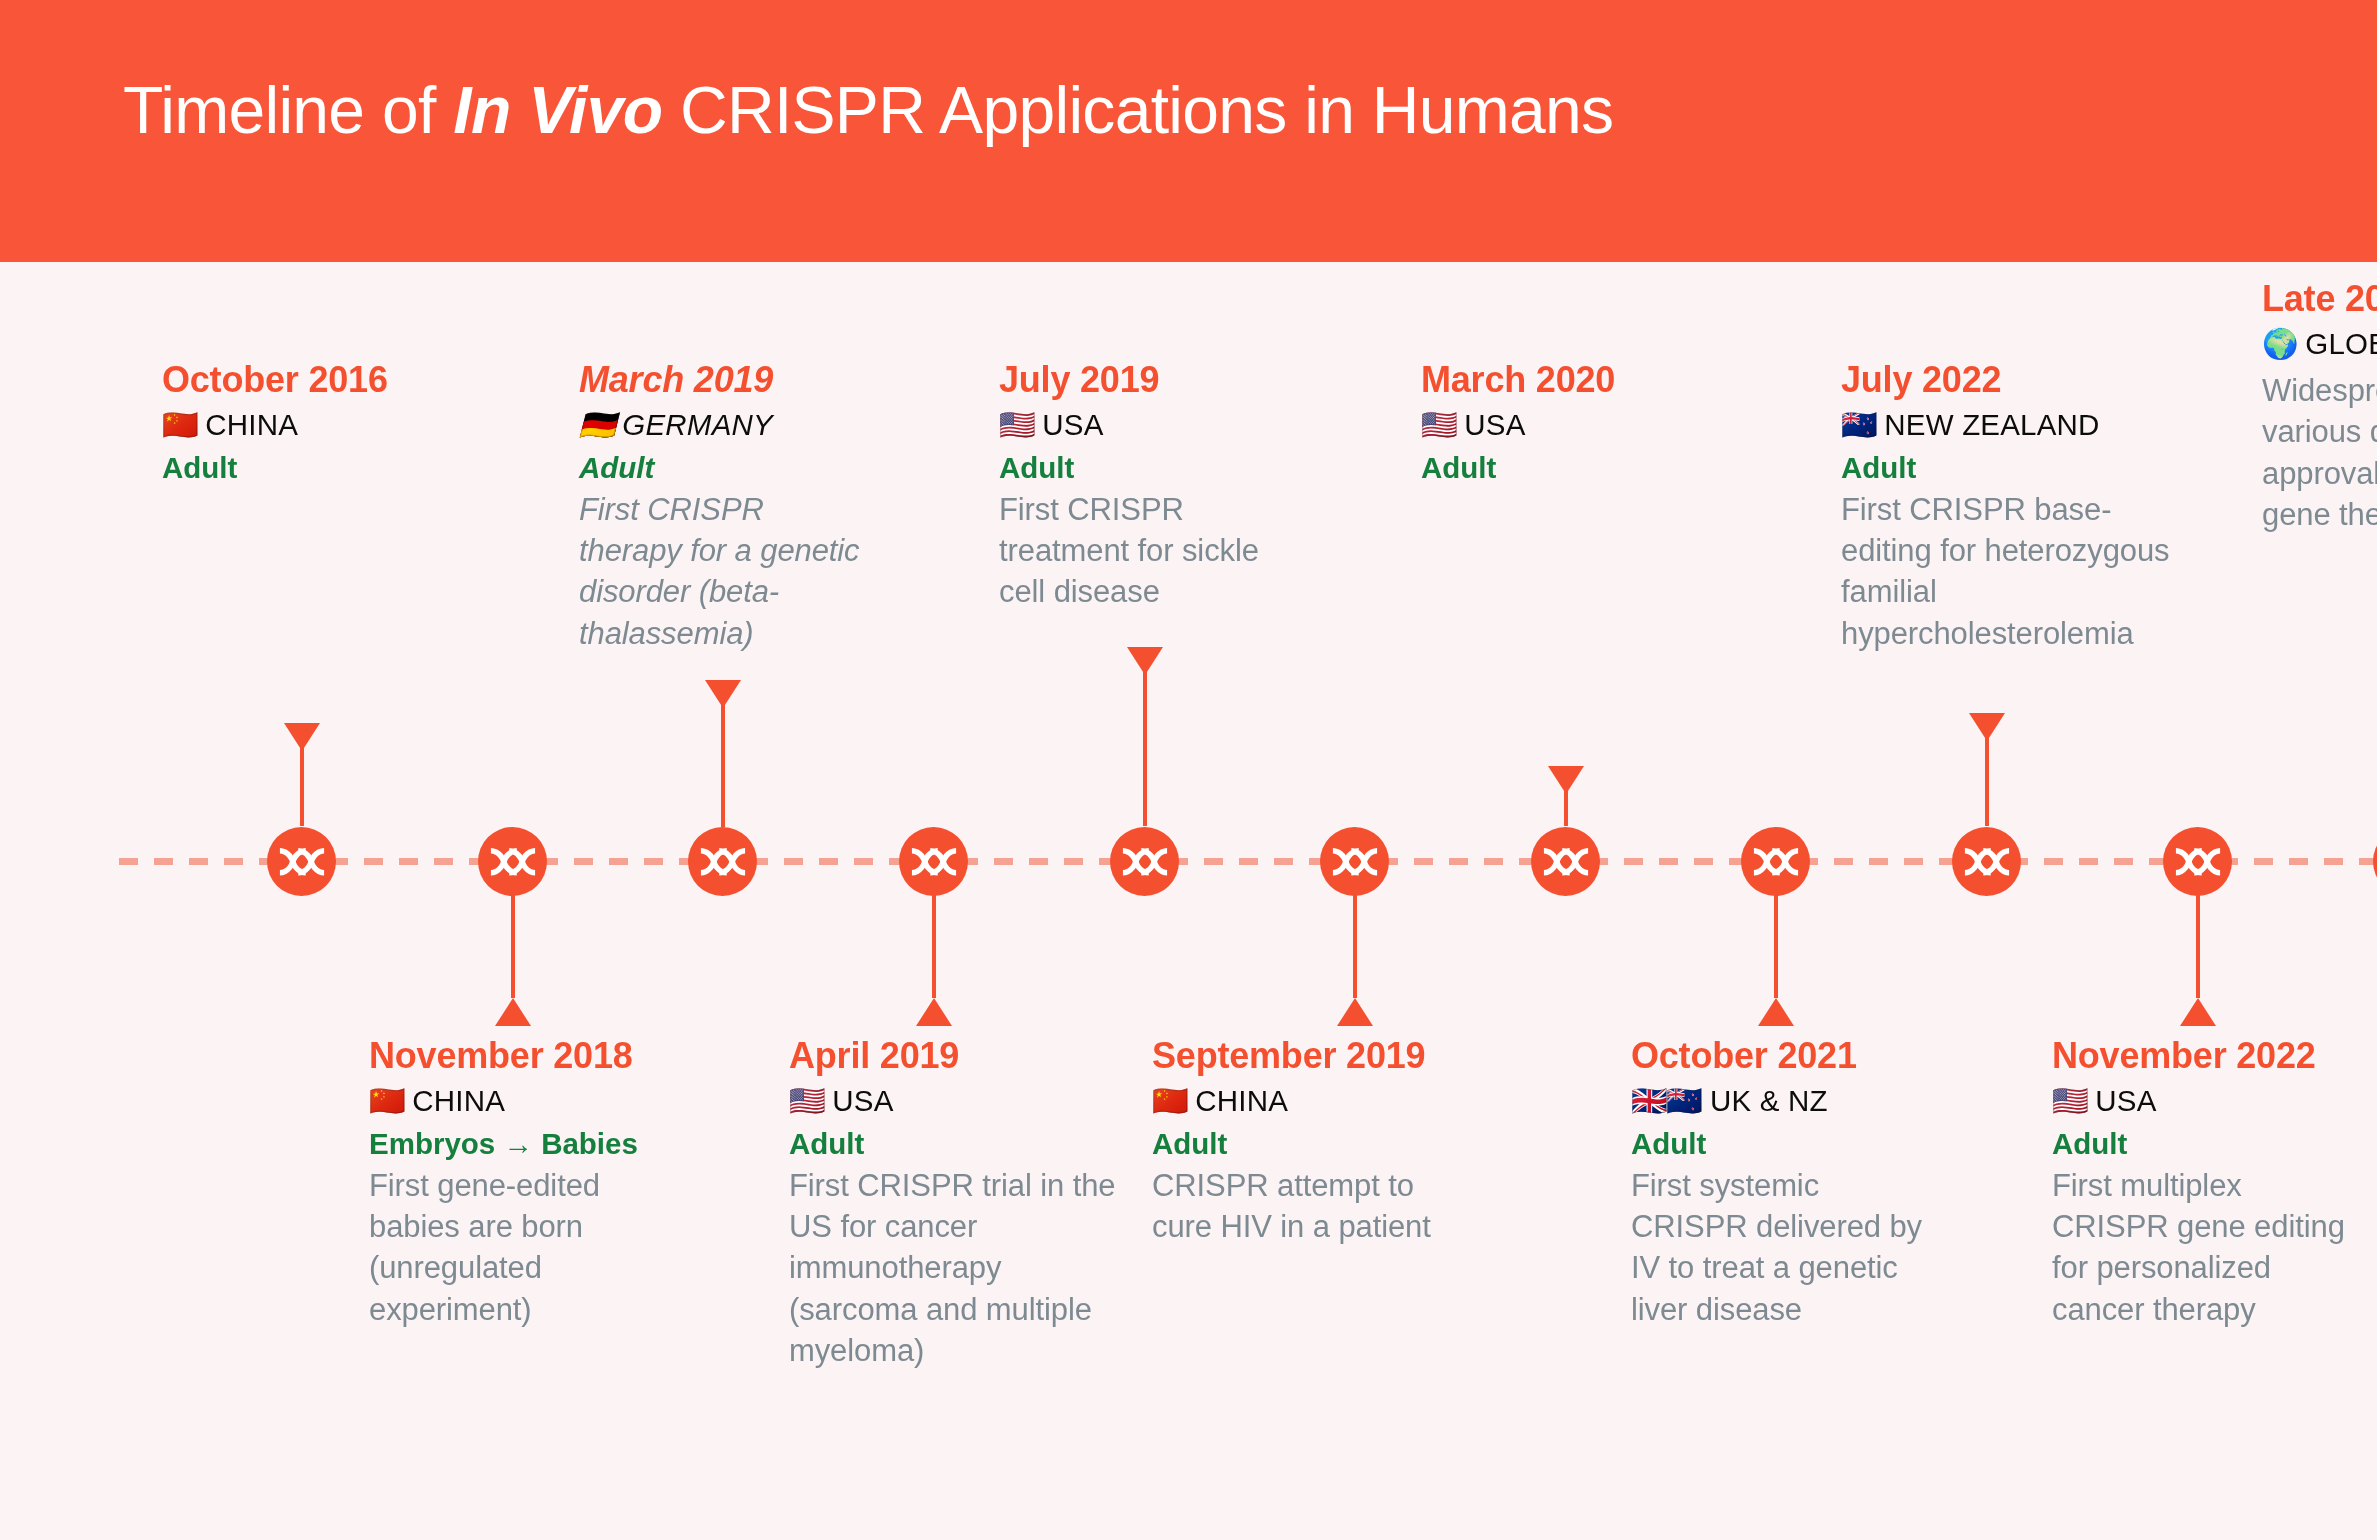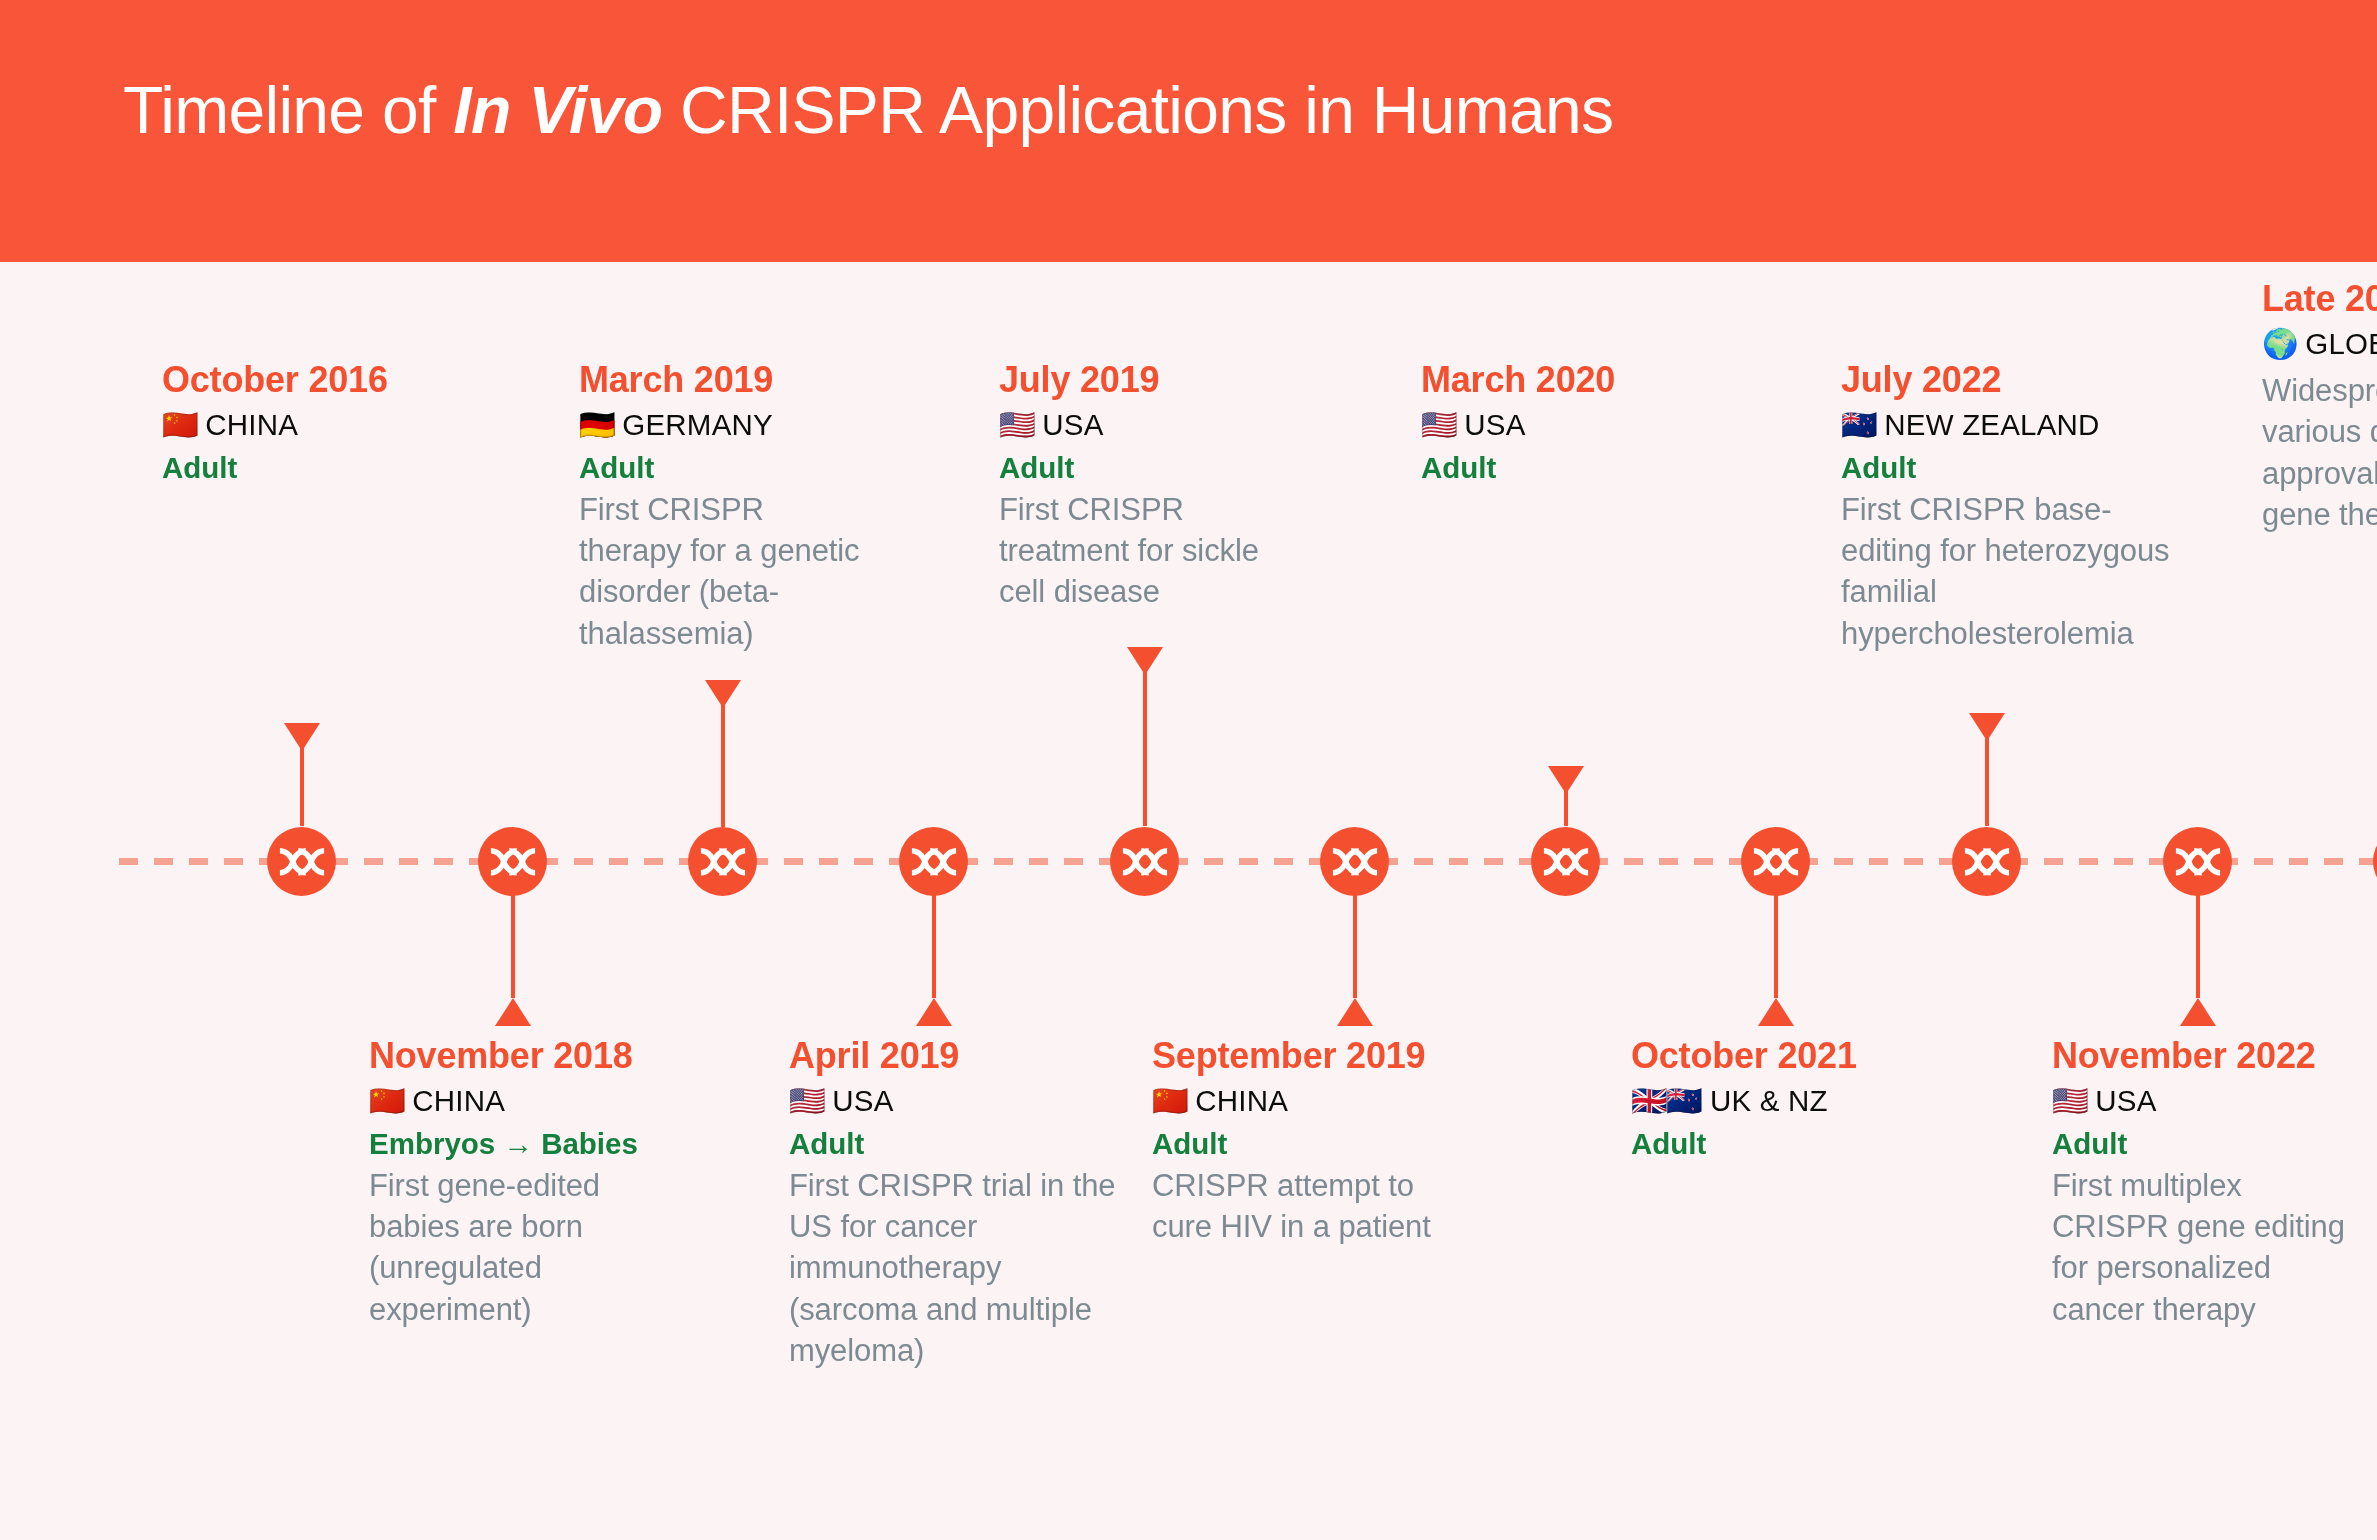--- a/index.html
+++ b/index.html
@@ -228,21 +228,21 @@
       <div class="connector" style="left: 513px; top: 891px; height: 107px;"></div>
       <div class="tri up" style="left: 513px; top: 998px;"></div>
       <div class="card" style="left: 369px; width: 295px; top: 1037px;">
         <div class="card-date">November 2018</div>
         <div class="card-place"><span class="flags">🇨🇳</span><span>CHINA</span></div>
         <div class="card-subject">Embryos → Babies</div>
         <div class="card-body">First gene-edited babies are born (unregulated experiment)</div>
       </div>
       <div class="connector" style="left: 723px; top: 705px; height: 122px;"></div>
       <div class="tri down" style="left: 723px; top: 680px;"></div>
-      <div class="card" style="left: 579px; width: 295px; top: 361px;">
+      <div class="card" style="left: 579px; width: 295px; top: 361px; font-style: italic;">
         <div class="card-date">March 2019</div>
         <div class="card-place"><span class="flags">🇩🇪</span><span>GERMANY</span></div>
         <div class="card-subject">Adult</div>
         <div class="card-body">First CRISPR therapy for a genetic disorder (beta-thalassemia)</div>
       </div>
       <div class="connector" style="left: 934px; top: 891px; height: 107px;"></div>
       <div class="tri up" style="left: 934px; top: 998px;"></div>
       <div class="card" style="left: 789px; width: 333px; top: 1037px;">
         <div class="card-date">April 2019</div>
         <div class="card-place"><span class="flags">🇺🇸</span><span>USA</span></div>
@@ -271,20 +271,21 @@
         <div class="card-date">March 2020</div>
         <div class="card-place"><span class="flags">🇺🇸</span><span>USA</span></div>
         <div class="card-subject">Adult</div>
       </div>
       <div class="connector" style="left: 1776px; top: 891px; height: 107px;"></div>
       <div class="tri up" style="left: 1776px; top: 998px;"></div>
       <div class="card" style="left: 1631px; width: 295px; top: 1037px;">
         <div class="card-date">October 2021</div>
         <div class="card-place"><span class="flags">🇬🇧🇳🇿</span><span>UK &amp; NZ</span></div>
         <div class="card-subject">Adult</div>
+        <div class="card-body">First systemic CRISPR delivered by IV to treat a genetic liver disease</div>
       </div>
       <div class="connector" style="left: 1987px; top: 738px; height: 88px;"></div>
       <div class="tri down" style="left: 1987px; top: 713px;"></div>
       <div class="card" style="left: 1841px; width: 352px; top: 361px;">
         <div class="card-date">July 2022</div>
         <div class="card-place"><span class="flags">🇳🇿</span><span>NEW ZEALAND</span></div>
         <div class="card-subject">Adult</div>
         <div class="card-body">First CRISPR base-editing for heterozygous familial hypercholesterolemia</div>
       </div>
       <div class="connector" style="left: 2198px; top: 891px; height: 107px;"></div>

